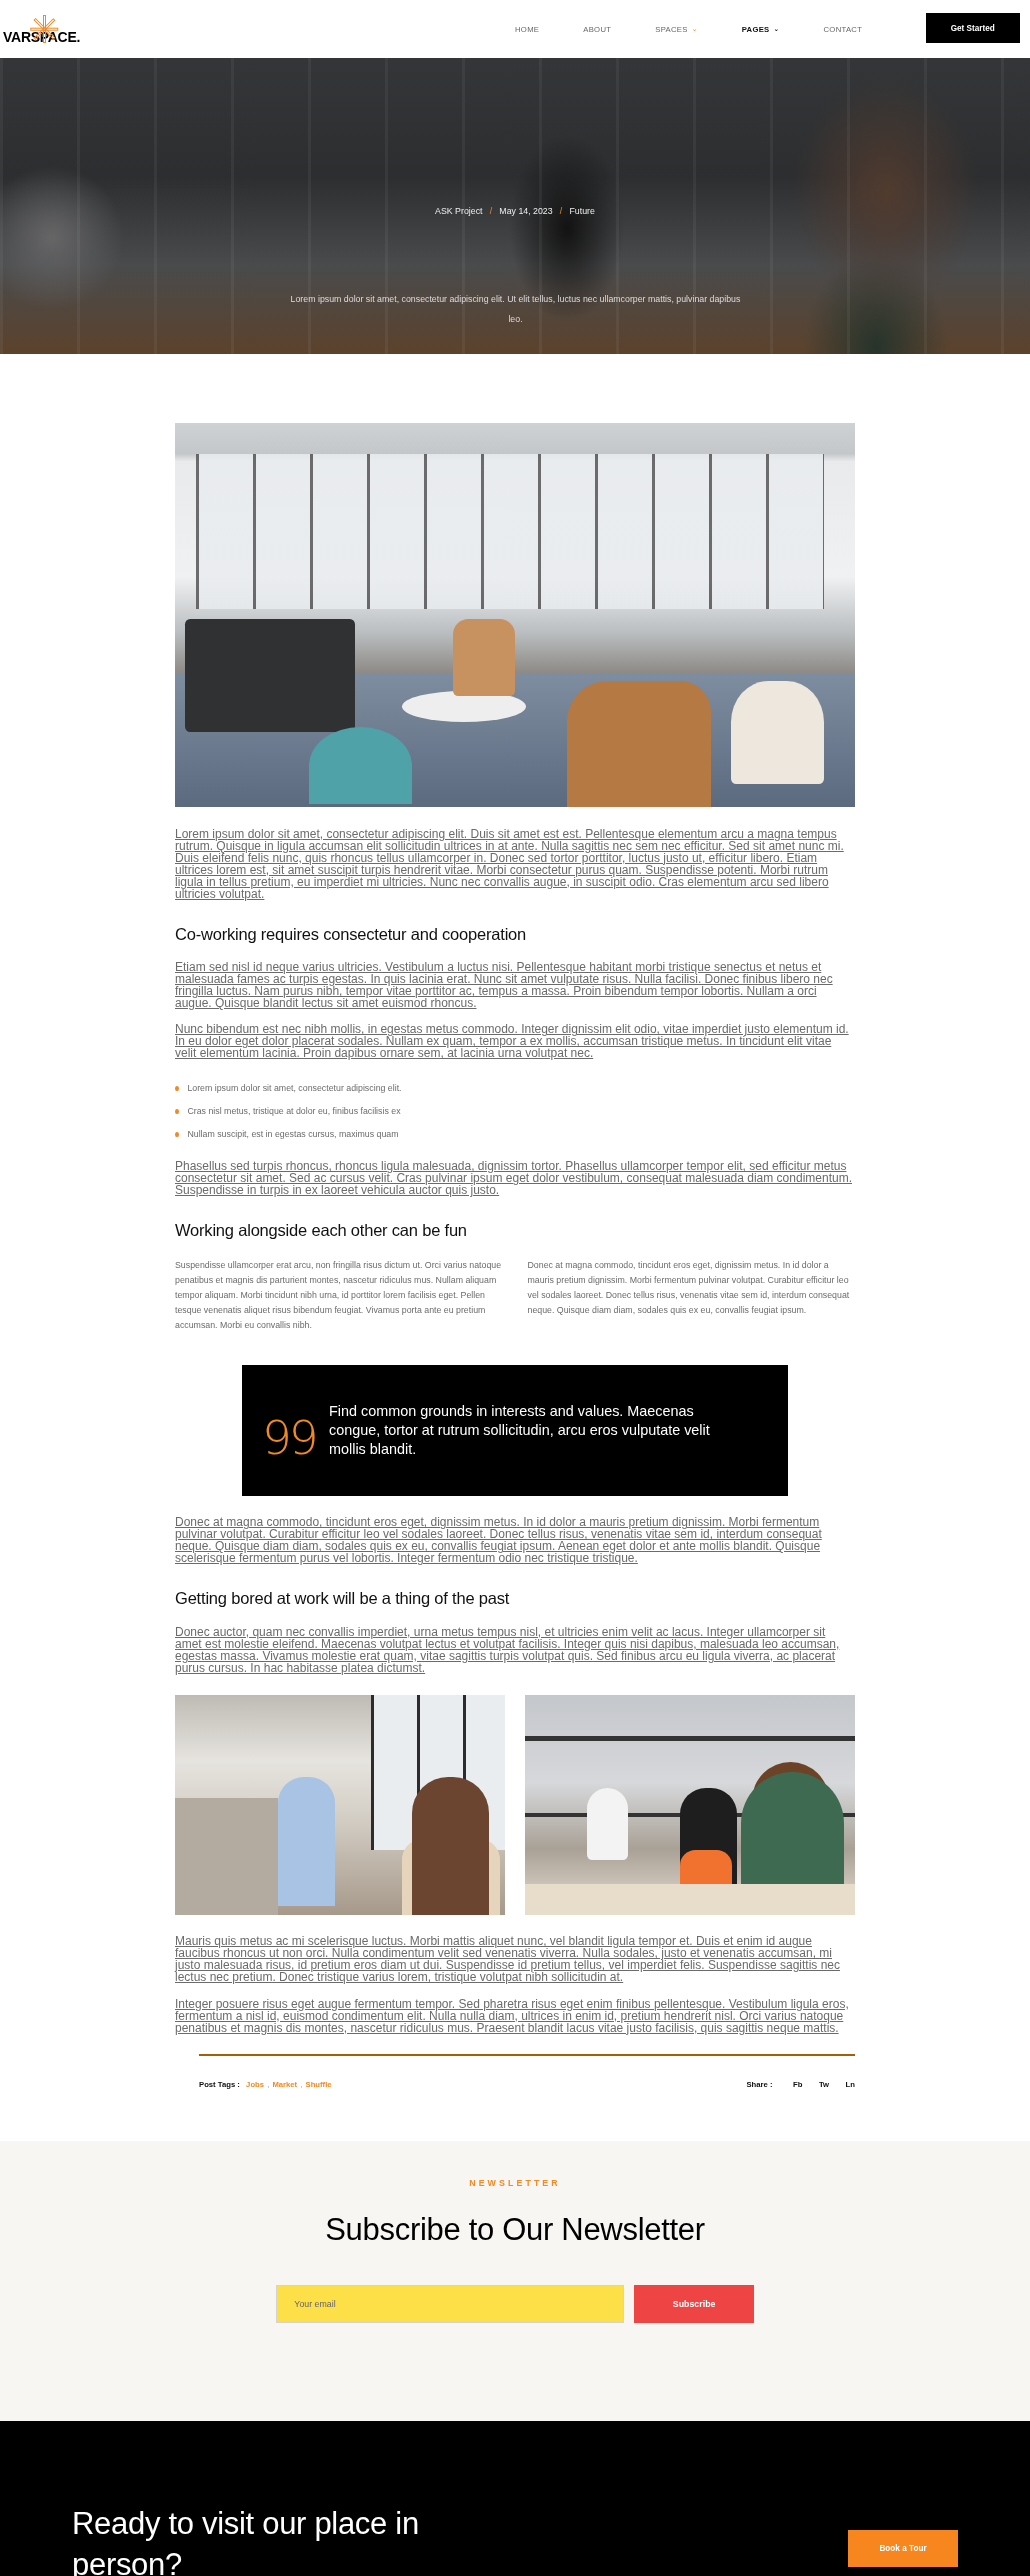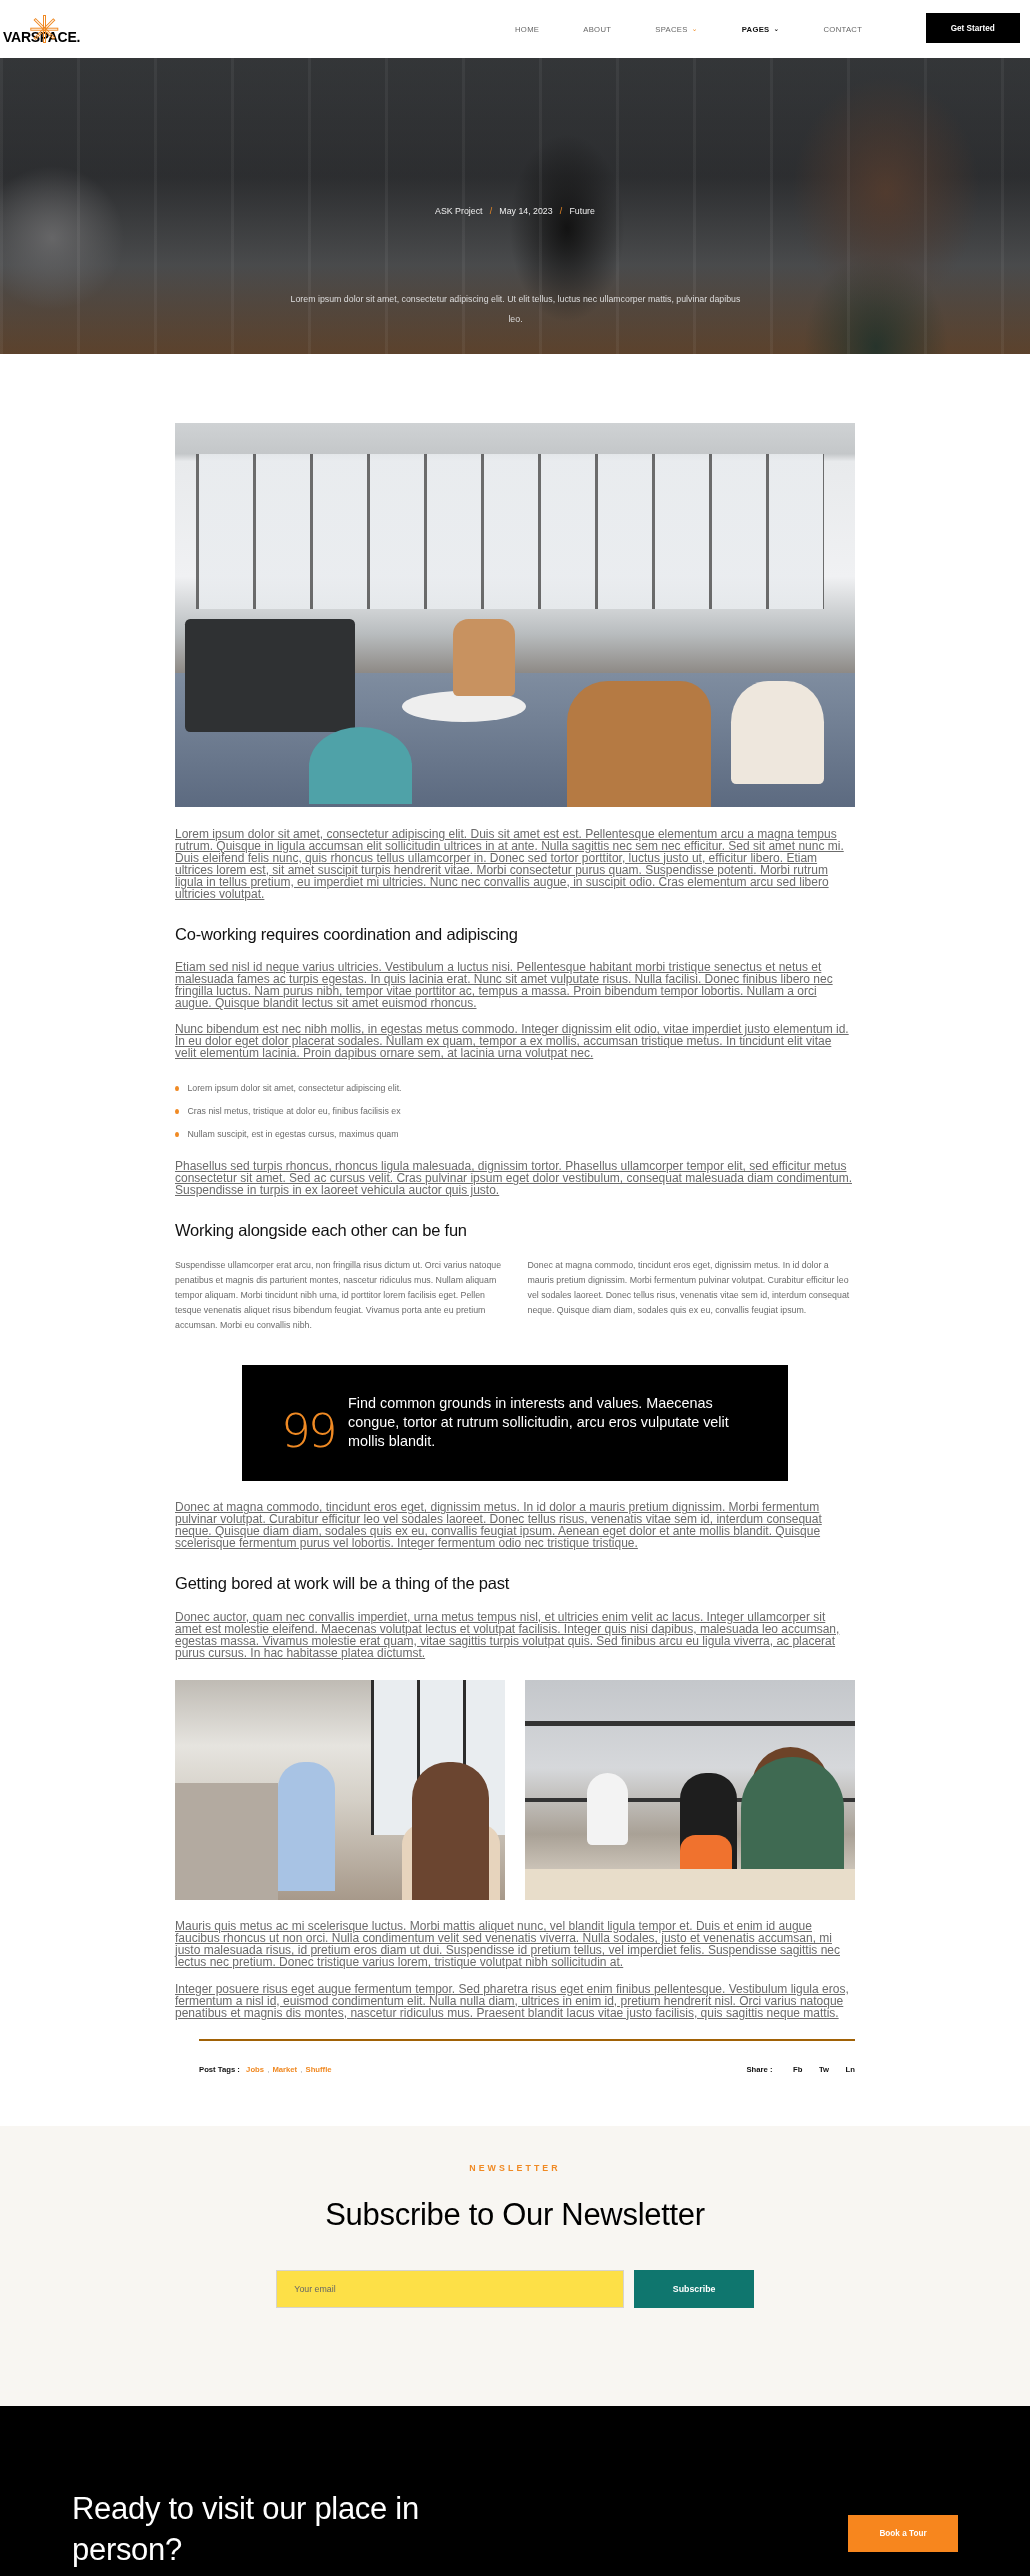--- a/index.html
+++ b/index.html
@@ -58,21 +58,21 @@
   h2.sec { font-size: 16.5px; font-weight: 400; color: #111; margin-top: 25px; letter-spacing: -0.2px; }
   .sec + p.body { margin-top: 17.5px; }
   p.body.tight { margin-top: 14.4px; }
   ul.bullets { list-style: none; margin-top: 17.5px; }
   ul.bullets li { color: #6b6b6b; font-size: 8.8px; line-height: 23px; display: flex; align-items: center; }
   ul.bullets li .dot { width: 3.6px; height: 5.2px; border-radius: 50%; background: #f08a24; margin-right: 8.8px; display: inline-block; }
 
   .two-col { display: flex; gap: 25px; margin-top: 17.5px; }
   .two-col p { flex: 1; color: #6b6b6b; font-size: 8.8px; line-height: 15px; }
 
-  .quote { width: 546px; height: 116px; margin: 32px auto 0; background: #000; display: flex; align-items: center; padding-left: 39px; }
+  .quote { width: 546px; height: 131px; margin: 32px auto 0; background: #000; display: flex; align-items: center; padding-left: 20px; }
   .quote .qmark { color: #f08a24; font-size: 47px; font-weight: 300; font-family: "DejaVu Sans", sans-serif; width: 67px; letter-spacing: -3.1px; line-height: 1; margin-top: 14.4px; }
   .quote .qtext { color: #fff; font-size: 14.4px; line-height: 19px; width: 402px; font-weight: 400; }
 
   .img-pair { display: flex; gap: 20.6px; margin-top: 20.6px; }
   .img-pair .ph { width: 330px; height: 220px; position: relative; overflow: hidden; }
   .ph.left { background: linear-gradient(180deg, #bfbbb4 0%, #e6e4df 30%, #d4cfc6 55%, #a7998a 100%); }
   .ph.left .win { position: absolute; right: 0; top: 0; width: 134px; height: 155px; background: repeating-linear-gradient(90deg, #2c2c2c 0 3.1px, #e9edf0 3.1px 46px); }
   .ph.left .couch { position: absolute; left: 0; top: 103px; width: 103px; height: 117px; background: #b3aaa0; }
   .ph.left .p1 { position: absolute; left: 103px; top: 82px; width: 57px; height: 129px; background: #a8c3e4; border-radius: 26px 26px 0 0; }
   .ph.left .p2 { position: absolute; left: 237px; top: 82px; width: 77px; height: 138px; background: #6b4530; border-radius: 36px 36px 0 0; }
@@ -94,21 +94,21 @@
   .share { display: flex; align-items: center; }
   .share .s { font-weight: 700; color: #111; margin-left: 16.5px; }
 
   
   .newsletter { background: #f8f6f2; margin-top: 52px; height: 280px; text-align: center; padding-top: 37px; }
   .nl-kicker { color: #f08a24; font-size: 8.8px; letter-spacing: 3.1px; font-weight: 700; }
   .nl-title { font-size: 31px; font-weight: 400; color: #000; margin-top: 24px; letter-spacing: -0.3px; }
   .nl-form { display: flex; justify-content: center; margin-top: 37px; gap: 10.3px; }
   .nl-input { width: 348px; height: 38px; border: 1px solid #d6d3ce; background: #fde047; padding-left: 17.5px; font-size: 8.8px; color: #333; font-family: "Liberation Sans", sans-serif; }
   .nl-input::placeholder { color: #666; }
-  .nl-btn { width: 120px; height: 38px; background: #0f766e; color: #fff; font-size: 8.8px; font-weight: 700; border: none; font-family: "Liberation Sans", sans-serif; }
+  .nl-btn { width: 120px; height: 38px; background: #ef4444; color: #fff; font-size: 8.8px; font-weight: 700; border: none; font-family: "Liberation Sans", sans-serif; }
 
   
   .footer { background: #000; color: #fff; padding: 0 72px; height: 546px; position: relative; }
   .ready { display: flex; justify-content: space-between; align-items: flex-end; padding-top: 82px; }
   .ready h3 { font-size: 31px; font-weight: 400; line-height: 41px; width: 464px; letter-spacing: -0.3px; }
   .book { width: 110px; height: 37px; background: #f7861e; color: #fff; font-size: 8.2px; font-weight: 700; display: flex; align-items: center; justify-content: center; margin-bottom: 18.5px; }
 </style>
 </head>
 <body>
 
@@ -159,21 +159,21 @@
       <div class="sofa"></div>
       <div class="table"></div>
       <div class="chair1"></div>
       <div class="stool1"></div>
       <div class="chair2"></div>
       <div class="stool2"></div>
   </div>
 
   <p class="body">Lorem ipsum dolor sit amet, consectetur adipiscing elit. Duis sit amet est est. Pellentesque elementum arcu a magna tempus rutrum. Quisque in ligula accumsan elit sollicitudin ultrices in at ante. Nulla sagittis nec sem nec efficitur. Sed sit amet nunc mi. Duis eleifend felis nunc, quis rhoncus tellus ullamcorper in. Donec sed tortor porttitor, luctus justo ut, efficitur libero. Etiam ultrices lorem est, sit amet suscipit turpis hendrerit vitae. Morbi consectetur purus quam. Suspendisse potenti. Morbi rutrum ligula in tellus pretium, eu imperdiet mi ultricies. Nunc nec convallis augue, in suscipit odio. Cras elementum arcu sed libero ultricies volutpat.</p>
 
-  <h2 class="sec">Co-working requires coordination and adipiscing</h2>
+  <h2 class="sec">Co-working requires consectetur and cooperation</h2>
   <p class="body">Etiam sed nisl id neque varius ultricies. Vestibulum a luctus nisi. Pellentesque habitant morbi tristique senectus et netus et malesuada fames ac turpis egestas. In quis lacinia erat. Nunc sit amet vulputate risus. Nulla facilisi. Donec finibus libero nec fringilla luctus. Nam purus nibh, tempor vitae porttitor ac, tempus a massa. Proin bibendum tempor lobortis. Nullam a orci augue. Quisque blandit lectus sit amet euismod rhoncus.</p>
   <p class="body tight">Nunc bibendum est nec nibh mollis, in egestas metus commodo. Integer dignissim elit odio, vitae imperdiet justo elementum id. In eu dolor eget dolor placerat sodales. Nullam ex quam, tempor a ex mollis, accumsan tristique metus. In tincidunt elit vitae velit elementum lacinia. Proin dapibus ornare sem, at lacinia urna volutpat nec.</p>
   <ul class="bullets">
     <li>
         <span class="dot"></span>
         <span>Lorem ipsum dolor sit amet, consectetur adipiscing elit.</span>
       </li>
     <li>
         <span class="dot"></span>
         <span>Cras nisl metus, tristique at dolor eu, finibus facilisis ex</span>

